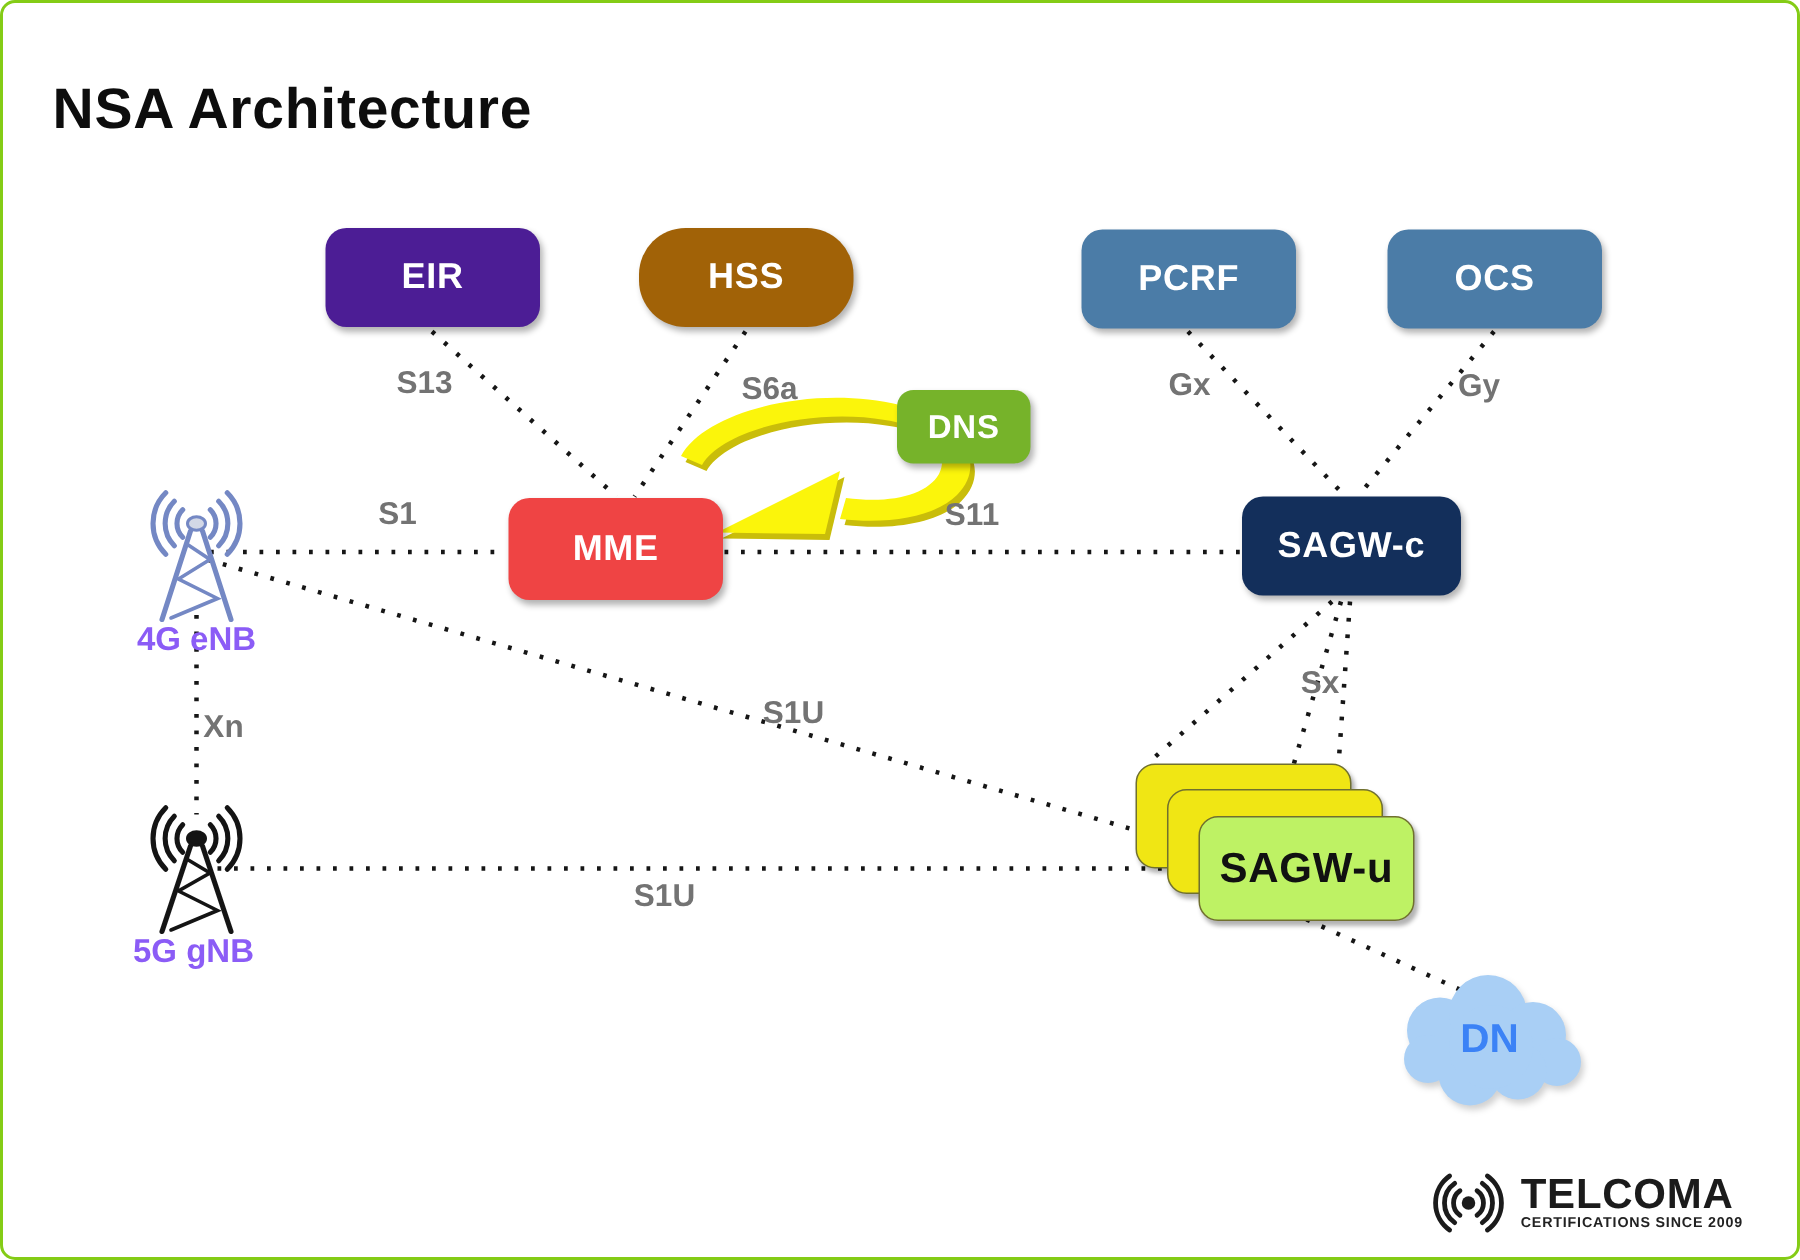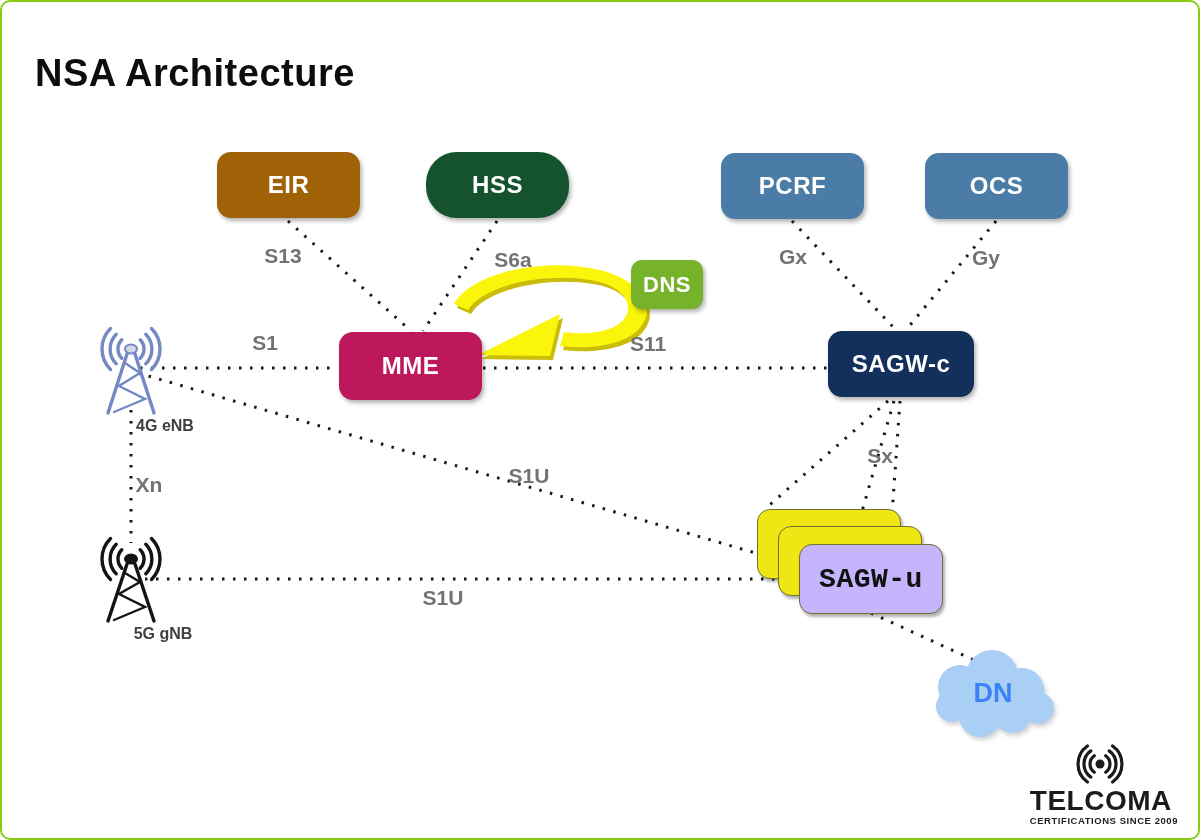--- a/index.html
+++ b/index.html
@@ -14,48 +14,48 @@
   }
   .node{
     position:absolute; display:flex; align-items:center; justify-content:center;
     border-radius:14px; color:#ffffff; font-weight:bold; font-size:24px;
     box-shadow:2px 3px 4px rgba(0,0,0,0.30); letter-spacing:0.5px;
   }
   .node.eir  {left:215px; top:150px; width:143px; height:66px;}
   .node.hss  {left:424px; top:150px; width:143px; height:66px;}
   .node.pcrf {left:719px; top:151px; width:143px; height:66px;}
   .node.ocs  {left:923px; top:151px; width:143px; height:66px;}
-  .node.dns  {left:596px; top:258px; width:72px;  height:49px; font-size:22px; border-radius:11px;margin-left:33px;}
+  .node.dns  {left:596px; top:258px; width:89px;  height:49px; font-size:22px; border-radius:11px;}
   .node.mme  {left:337px; top:330px; width:143px; height:68px;}
   .node.sagwc{left:826px; top:329px; width:146px; height:66px;}
   .ubox{
     position:absolute; width:142px; height:68px; border-radius:13px;
     border:1.5px solid #70702f; box-shadow:2px 3px 3px rgba(0,0,0,0.30);
     display:flex; align-items:center; justify-content:center;
     color:#111; font-weight:600; font-size:28px; letter-spacing:0.5px;
   }
   .ubox.back {left:755px; top:507px;}
   .ubox.mid  {left:776px; top:524px;}
   .ubox.front{left:797px; top:542px;}
   .edge-label{
     position:absolute; transform:translate(-50%,-50%);
     font-size:21px; font-weight:600; color:#737373; white-space:nowrap; z-index:5;
   }
   .tower-label{
     position:absolute; transform:translate(-50%,-50%);
-    font-size:16px; font-weight:600; color:#404040; white-space:nowrap; z-index:5;margin-left:34px;
+    font-size:22px; font-weight:600; color:#8b5cf6; white-space:nowrap; z-index:5;
   }
   .dn-label{
     position:absolute; transform:translate(-50%,-50%);
     font-size:27px; font-weight:600; color:#3b82f6; z-index:5;
   }
   .diagram-svg{position:absolute; left:0; top:0; z-index:1;}
   .node,.ubox{z-index:3;}
   .logo{
-    position:absolute; right:20px; bottom:12px; display:flex; align-items:center; z-index:5;flex-direction:column;
+    position:absolute; right:36px; bottom:12px; display:flex; align-items:center; z-index:5;
   }
   .logo-text{display:flex; flex-direction:column; margin-left:4px;}
   .logo-name{font-size:28px; font-weight:bold; color:#1b1b1b; letter-spacing:0.5px; line-height:26px;}
   .logo-tagline{font-size:9.5px; font-weight:600; color:#222; letter-spacing:0.55px; margin-top:1px;}
 </style>
 </head>
 <body>
 
 <div class="stage">
 
@@ -133,31 +133,31 @@
       <path d="M 9.2 -9.2 A 13 13 0 0 1 9.2 9.2"></path>
       <path d="M 14.8 -14.8 A 21 21 0 0 1 14.8 14.8"></path>
       <path d="M 20.5 -20.5 A 29 29 0 0 1 20.5 20.5"></path>
       <path d="M -9.2 -9.2 A 13 13 0 0 0 -9.2 9.2"></path>
       <path d="M -14.8 -14.8 A 21 21 0 0 0 -14.8 14.8"></path>
       <path d="M -20.5 -20.5 A 29 29 0 0 0 -20.5 20.5"></path>
       <ellipse cx="0" cy="0" rx="6" ry="4.5" fill="#141414" stroke-width="2"></ellipse>
     </g>
   </svg>
 
-  <div class="node eir" style="background: #a16207;">EIR</div>
-  <div class="node hss" style="background: #14532d; border-radius: 31px;">HSS</div>
+  <div class="node eir" style="background: #4c1d95;">EIR</div>
+  <div class="node hss" style="background: #a16207; border-radius: 31px;">HSS</div>
   <div class="node pcrf" style="background: rgb(75, 124, 167);">PCRF</div>
   <div class="node ocs" style="background: rgb(75, 124, 167);">OCS</div>
   <div class="node dns" style="background: rgb(118, 179, 42);">DNS</div>
-  <div class="node mme" style="background: #be185d;">MME</div>
+  <div class="node mme" style="background: #ef4444;">MME</div>
   <div class="node sagwc" style="background: rgb(19, 47, 91);">SAGW-c</div>
 
   <div class="ubox back" style="background: rgb(240, 230, 20);"></div>
   <div class="ubox mid" style="background: rgb(240, 230, 20);"></div>
-  <div class="ubox front" style="background: #c4b5fd; font-family: Liberation Mono, monospace;">SAGW-u</div>
+  <div class="ubox front" style="background: #bef264;">SAGW-u</div>
 
   <span class="edge-label" style="left:281px; top:254px;">S13</span>
   <span class="edge-label" style="left:511px; top:258px;">S6a</span>
   <span class="edge-label" style="left:791px; top:255px;">Gx</span>
   <span class="edge-label" style="left:984px; top:256px;">Gy</span>
   <span class="edge-label" style="left:263px; top:341px;">S1</span>
   <span class="edge-label" style="left:646px; top:342px;">S11</span>
   <span class="edge-label" style="left:878px; top:454px;">Sx</span>
   <span class="edge-label" style="left:527px; top:474px;">S1U</span>
   <span class="edge-label" style="left:441px; top:596px;">S1U</span>

